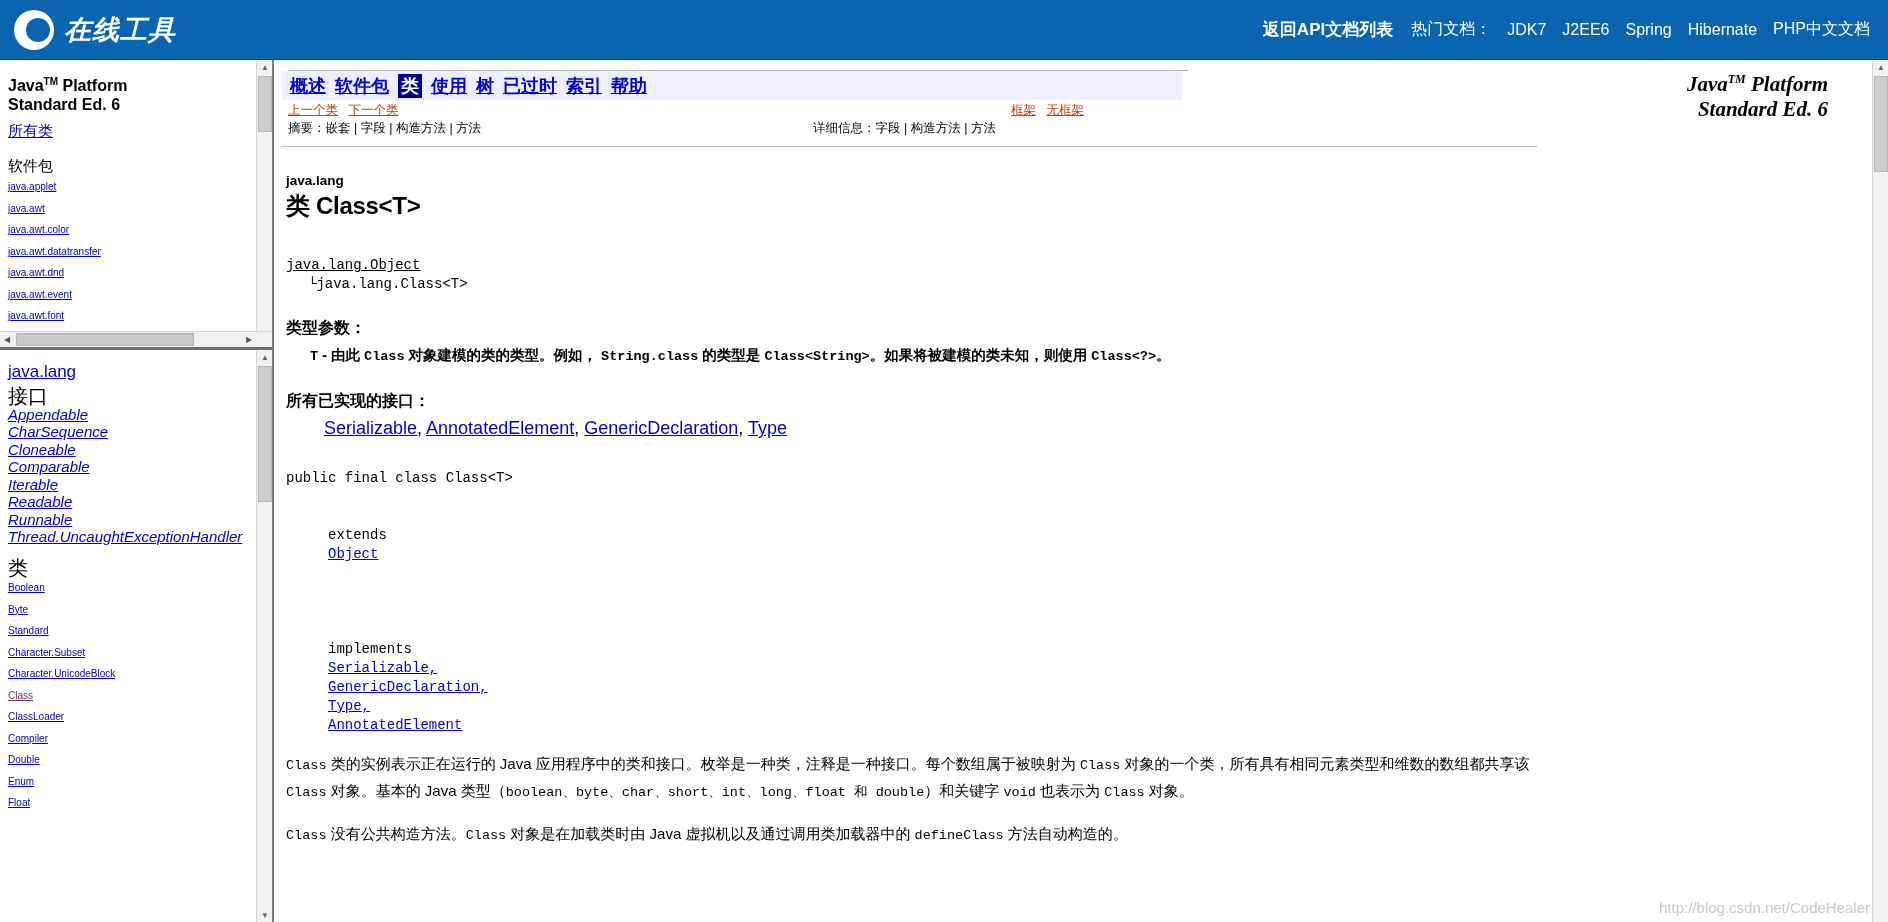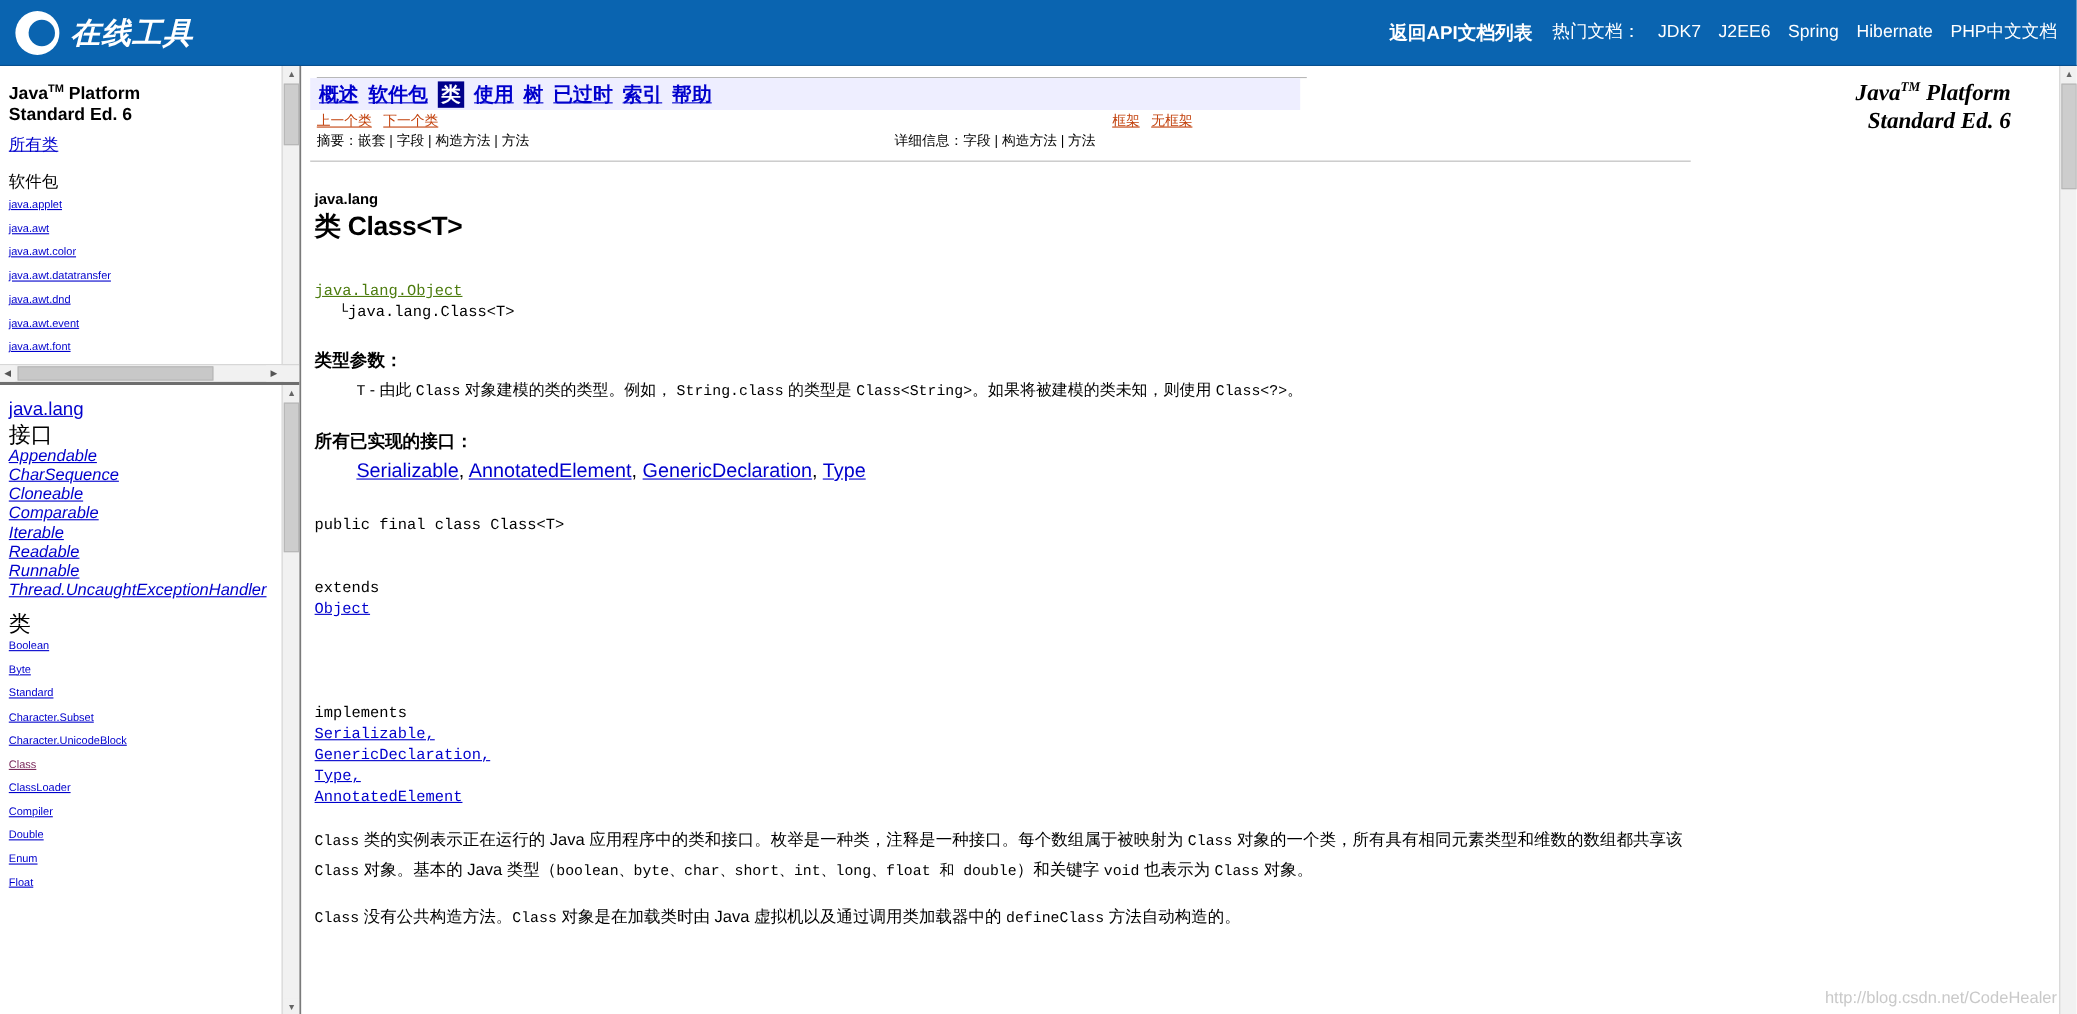--- a/index.html
+++ b/index.html
@@ -115,33 +115,33 @@
   }
   .subnav a { color:#c2410c; text-decoration:underline; }
   .subnav-row2 { display:flex; justify-content:space-between; width:900px; font-size:12.5px; padding:1px 6px 0 6px;gap:44px;}
   .hr-main { border-top:1px solid #b8b8b8; margin:9px 0 0 0; width:1255px; }
 
   .pkgname { font-size:13.5px; font-weight:bold; margin:26px 0 0 4px; }
   .classtitle { font-size:24px; font-weight:bold; margin:2px 0 3px 4px; letter-spacing:-0.3px; }
 
   .mono { font-family:"Liberation Mono", monospace; }
   .tree { margin:34px 0 0 4px; font-size:14px; line-height:19px; }
-  .tree a { color:#4d7c0f; text-decoration:underline;font-family:Liberation Mono, monospace; }
+  .tree a { color:#000000; text-decoration:underline;font-family:Liberation Mono, monospace; }
   .tree .lvl2 { margin-left:22px; }
 
   .sec-head { font-size:16px; font-weight:bold; margin:24px 0 0 4px; }
-  .sec-body { font-size:14.5px; margin:6px 0 0 42px; line-height:20px; }
+  .sec-body { font-size:14.5px; margin:6px 0 0 28px; line-height:20px;font-weight:bold; }
   .sec-body .mono { font-size:13.5px; }
 
   .iface-list { margin:6px 0 0 42px; font-size:18px; }
   .iface-list a { color:#0000cc; text-decoration:underline; }
 
   .decl { margin:30px 0 0 4px; font-size:14px; line-height:19px; }
   .decl a { color:#0000cc; text-decoration:underline; }
-  .decl .ind { }
+  .decl .ind { margin-left:42px; }
   .decl .blank { height:19px; }
 
   .para { font-size:15px; line-height:25px; margin:16px 0 0 4px; width:1250px; }
   .para .mono { font-size:13.5px; }
 
   .watermark {
     position:absolute; right:18px; bottom:6px;
     color:#c9c9c9; font-size:15px; font-family:"Liberation Sans", sans-serif;
   }
 

